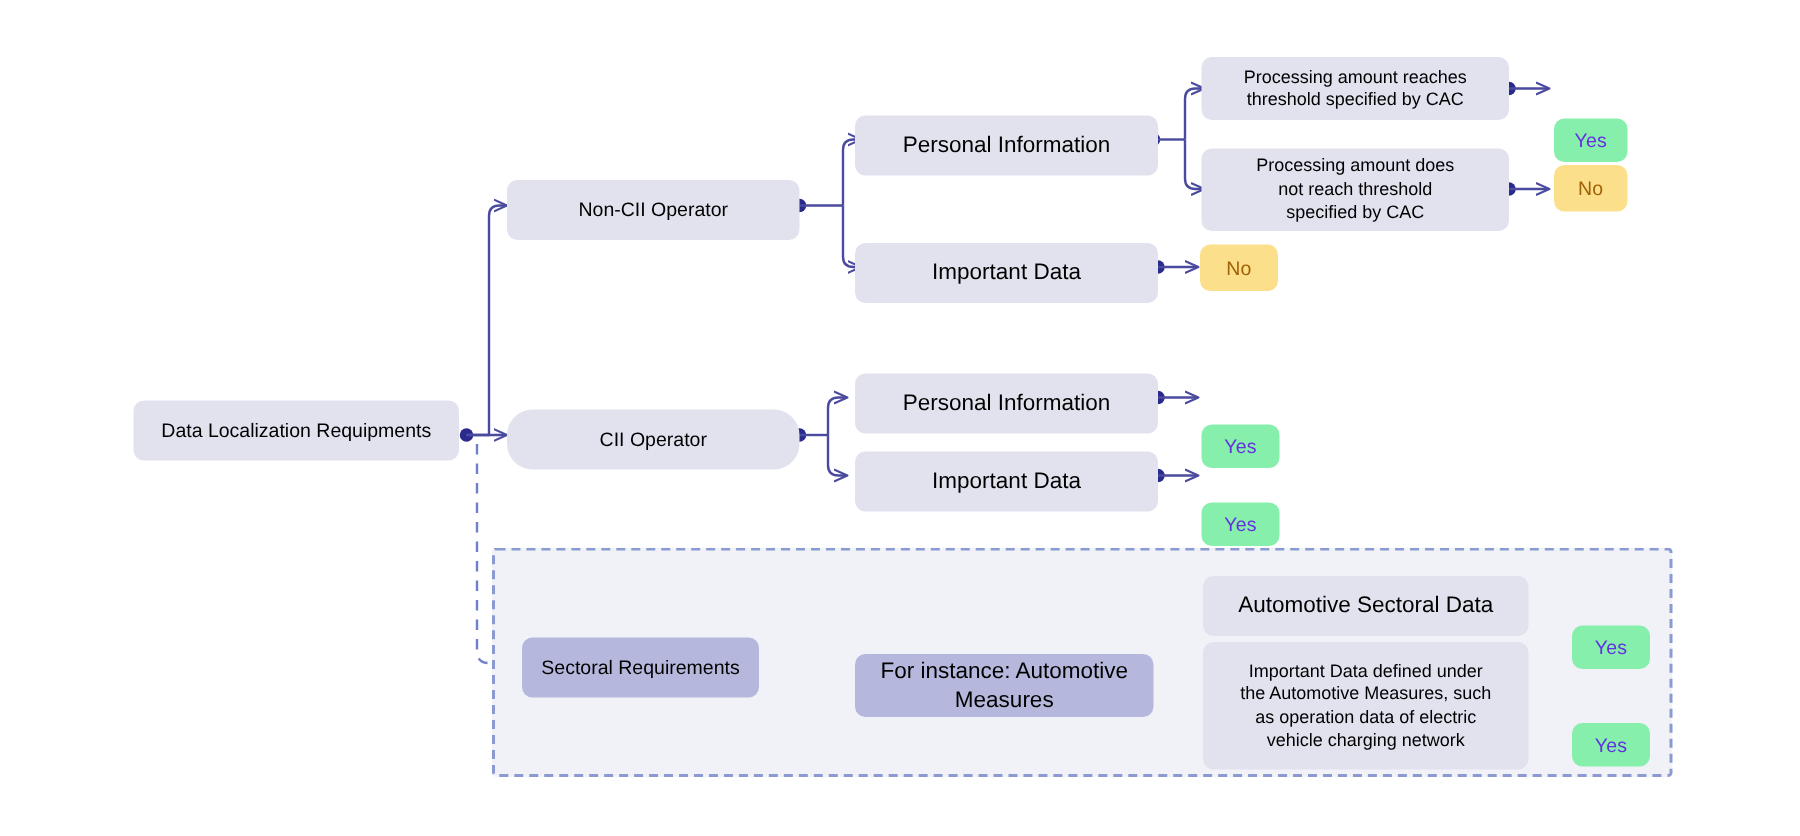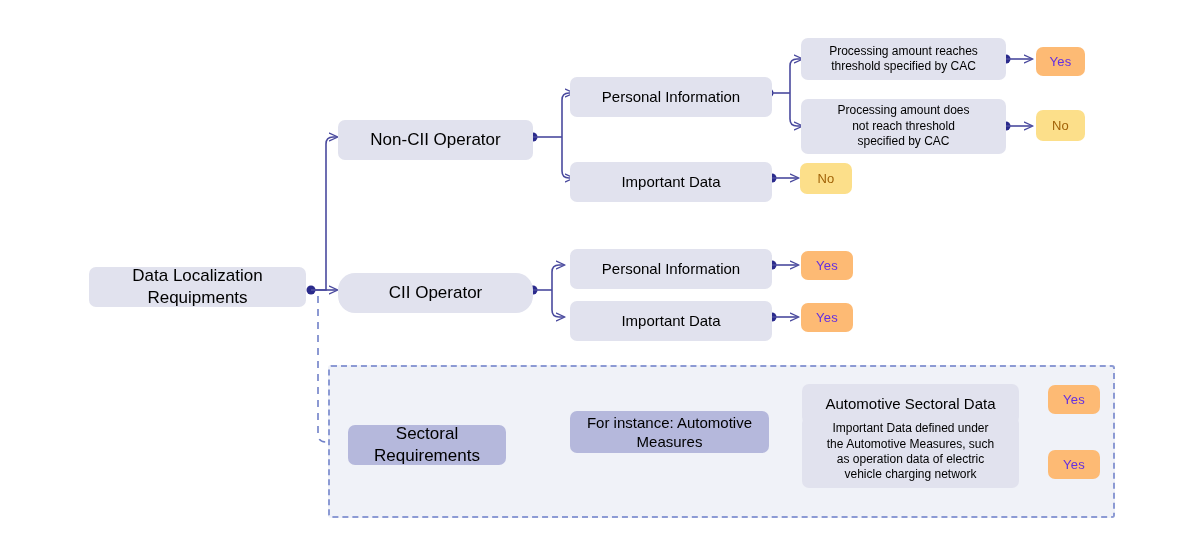--- a/index.html
+++ b/index.html
@@ -60,28 +60,29 @@
     position: absolute;
     box-sizing: border-box;
     display: flex;
     align-items: center;
     justify-content: center;
     border-radius: 7px;
     font-size: 13px;
     letter-spacing: 0.2px;
   }
   .badge-yes {
-    background: #fdba74;
+    background: #86efac;
     color: #6430E0;
+    margin-top: 32px;
   }
   .badge-no {
     background: #FCDF8A;
     color: #a16207;
   }
-  .s13 { font-size: 17px; }
+  .s13 { font-size: 13px; }
   .s125 { font-size: 15px; }
   .s12 { font-size: 12px; }
 </style>
 </head>
 <body>
 
 <div id="diagram">
 
   <svg id="edges" viewBox="0 0 1200 557" width="1200" height="557" xmlns="http://www.w3.org/2000/svg">
     <defs>
@@ -205,30 +206,30 @@
   </div>
 
   <div class="badge badge-yes" style="left:801px; top:251px; width:52px; height:29px;">
     <span>Yes</span>
   </div>
 
   <div class="badge badge-yes" style="left:801px; top:303px; width:52px; height:29px;">
     <span>Yes</span>
   </div>
 
-  <div class="node node-deep s125" style="left:570px; top:411px; width:199px; height:42px;">
+  <div class="node node-deep s125" style="left:570px; top:436px; width:199px; height:42px;">
     <span class="node-label">For instance: Automotive
 Measures</span>
   </div>
 
   <div class="node node-light s125" style="left:802px; top:384px; width:217px; height:30px;">
     <span class="node-label">Automotive Sectoral Data</span>
   </div>
 
-  <div class="node node-light s12" style="left:802px; top:416px; width:217px; height:72px;">
+  <div class="node node-light s12" style="left:802px; top:428px; width:217px; height:85px;">
     <span class="node-label">Important Data defined under
 the Automotive Measures, such
 as operation data of electric
 vehicle charging network</span>
   </div>
 
   <div class="badge badge-yes" style="left:1048px; top:385px; width:52px; height:29px;">
     <span>Yes</span>
   </div>
 

